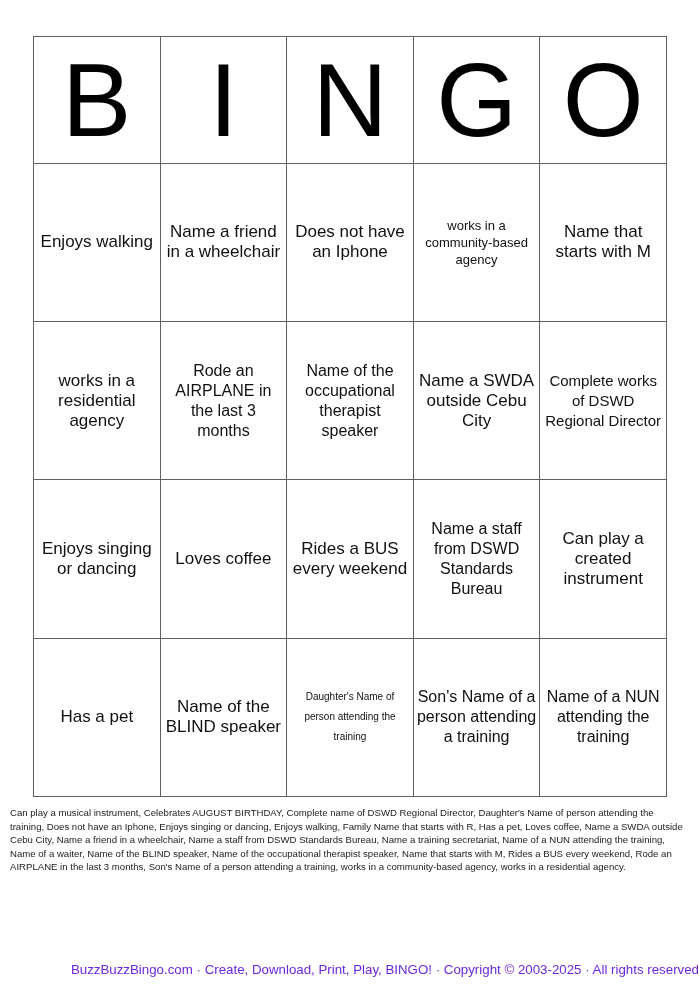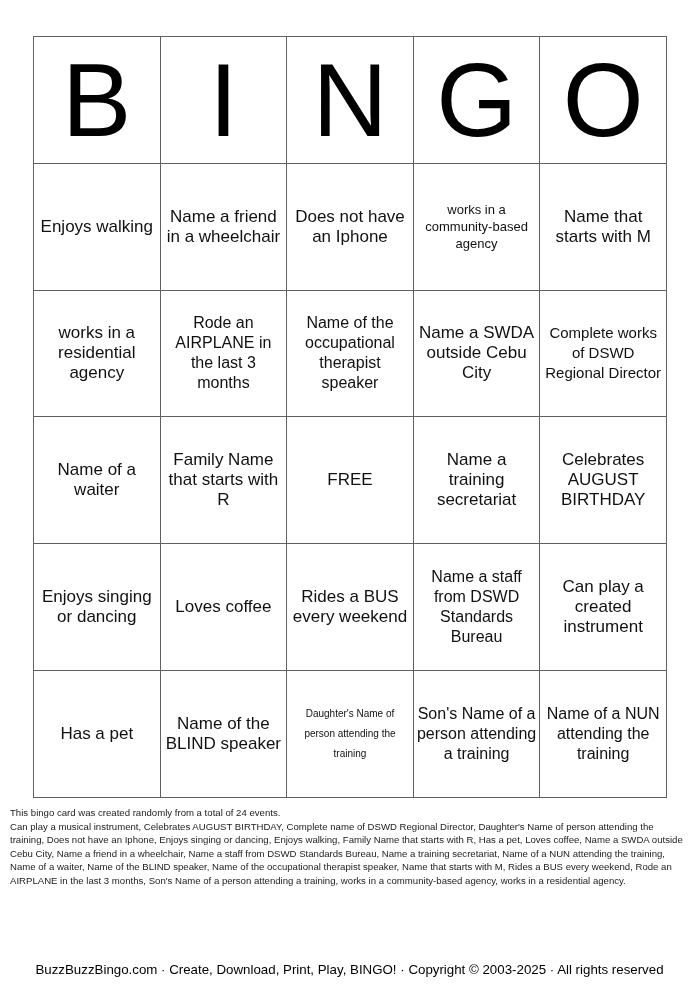--- a/index.html
+++ b/index.html
@@ -29,21 +29,21 @@
     }
     .card td.sm { font-size: 13px; line-height: 17px; }
     .card td.md { font-size: 16px; line-height: 20px; }
     .card td.lg { font-size: 17px; line-height: 20px; }
     .notes {
       position: absolute; left: 10px; top: 806px; width: 680px;
       font-size: 9.6px; line-height: 13.6px; color: #222;
     }
     .footer {
       position: absolute; left: 0; top: 962px; width: 699px;
-      text-align: center; font-size: 13.3px; color: #000000;
+      text-align: right; font-size: 13.3px; color: #6d28d9;
     }
   </style>
 </head>
 <body>
 
 <table class="card">
   <thead>
     <tr>
       <th>B</th>
       <th>I</th>
@@ -61,41 +61,33 @@
       <td class="lg">Name that starts with M</td>
     </tr>
     <tr>
       <td class="lg">works in a residential agency</td>
       <td class="md">Rode an AIRPLANE in the last 3 months</td>
       <td class="md">Name of the occupational therapist speaker</td>
       <td class="lg">Name a SWDA outside Cebu City</td>
       <td class="md" style="font-size:15px">Complete works of DSWD Regional Director</td>
     </tr>
     <tr>
-      <td class="lg">Name of a waiter</td>
-      <td class="lg">Family Name that starts with R</td>
-      <td class="lg">FREE</td>
-      <td class="lg">Name a training secretariat</td>
-      <td class="lg">Celebrates AUGUST BIRTHDAY</td>
-    </tr>
-    <tr>
       <td class="lg">Enjoys singing or dancing</td>
       <td class="lg">Loves coffee</td>
       <td class="lg">Rides a BUS every weekend</td>
       <td class="md">Name a staff from DSWD Standards Bureau</td>
       <td class="lg">Can play a created instrument</td>
     </tr>
     <tr>
       <td class="lg">Has a pet</td>
       <td class="lg">Name of the BLIND speaker</td>
       <td class="md" style="font-size:10px">Daughter's Name of person attending the training</td>
       <td class="md">Son's Name of a person attending a training</td>
       <td class="md">Name of a NUN attending the training</td>
     </tr>
   </tbody>
 </table>
 
 <div class="notes">
-  <div>This bingo card was created randomly from a total of 24 events.</div>
   <div>Can play a musical instrument, Celebrates AUGUST BIRTHDAY, Complete name of DSWD Regional Director, Daughter's Name of person attending the training, Does not have an Iphone, Enjoys singing or dancing, Enjoys walking, Family Name that starts with R, Has a pet, Loves coffee, Name a SWDA outside Cebu City, Name a friend in a wheelchair, Name a staff from DSWD Standards Bureau, Name a training secretariat, Name of a NUN attending the training, Name of a waiter, Name of the BLIND speaker, Name of the occupational therapist speaker, Name that starts with M, Rides a BUS every weekend, Rode an AIRPLANE in the last 3 months, Son's Name of a person attending a training, works in a community-based agency, works in a residential agency.</div>
 </div>
 
 <div class="footer">BuzzBuzzBingo.com · Create, Download, Print, Play, BINGO! · Copyright © 2003-2025 · All rights reserved</div>
 
 </body></html>

